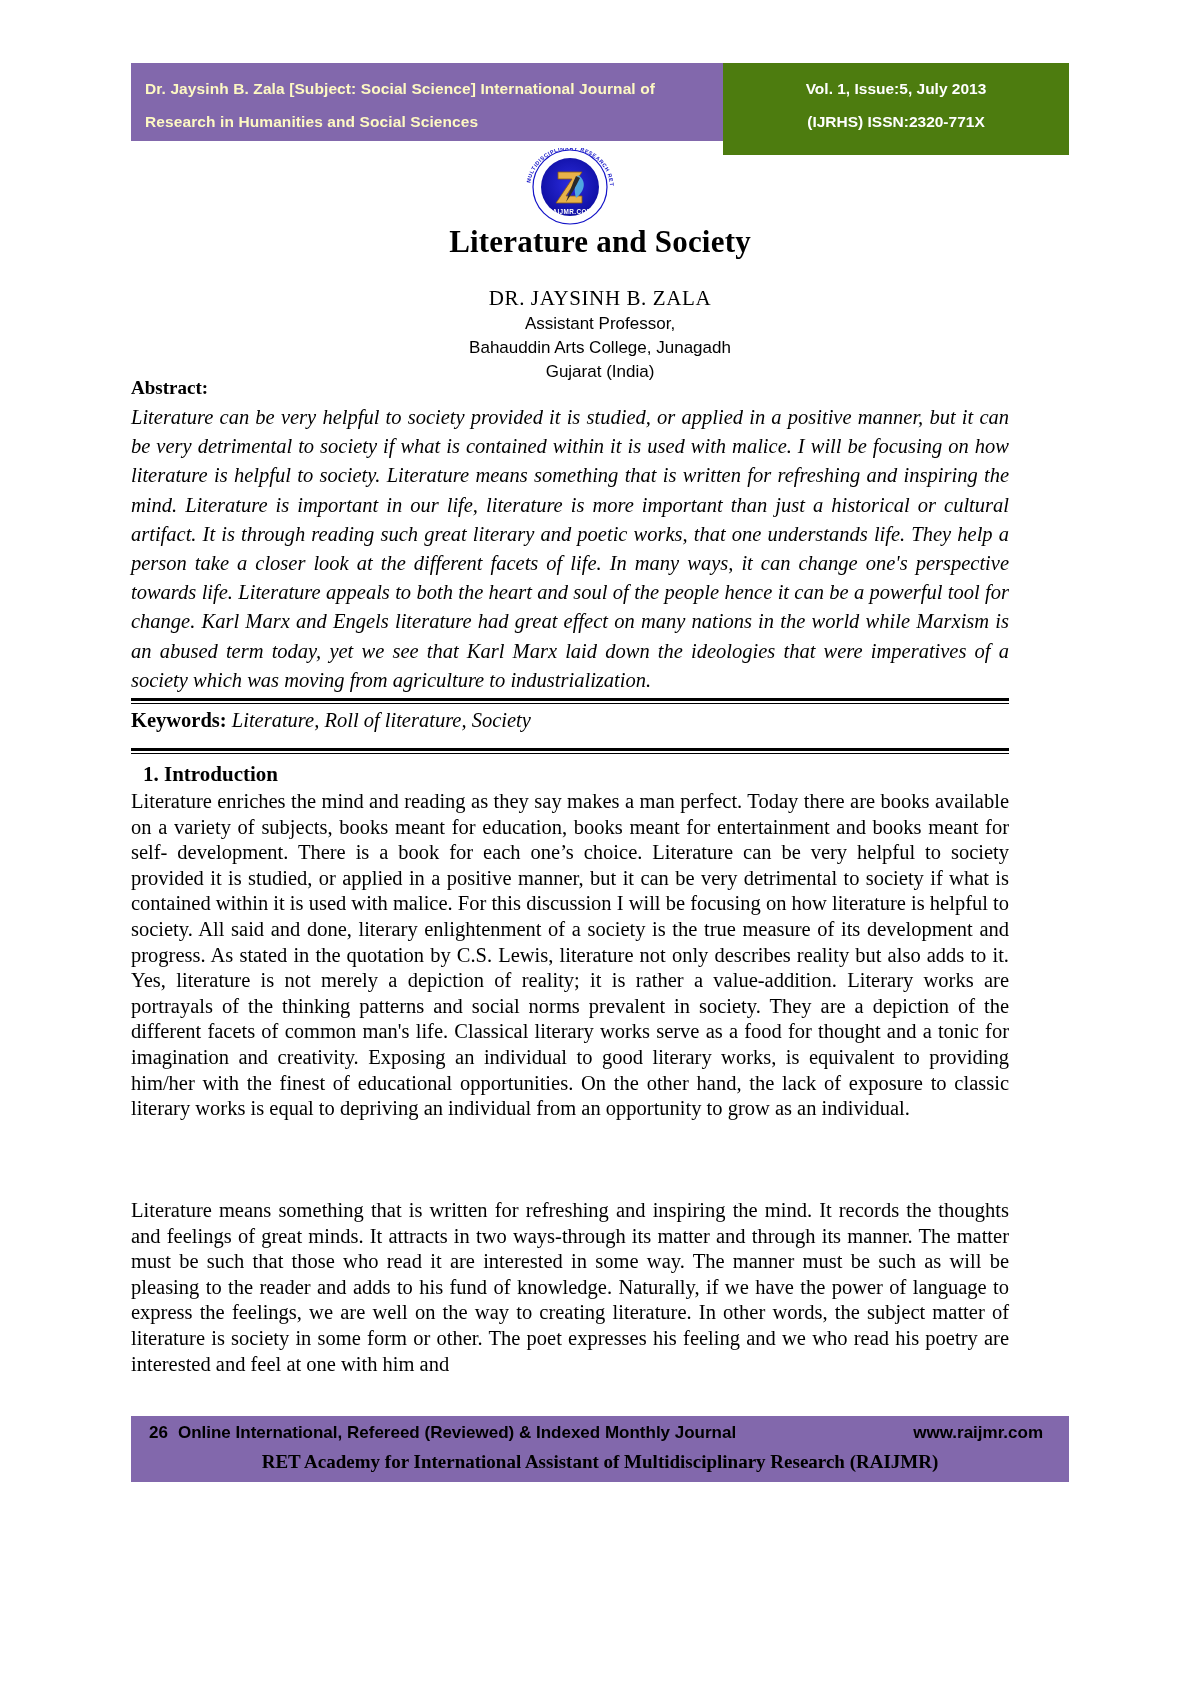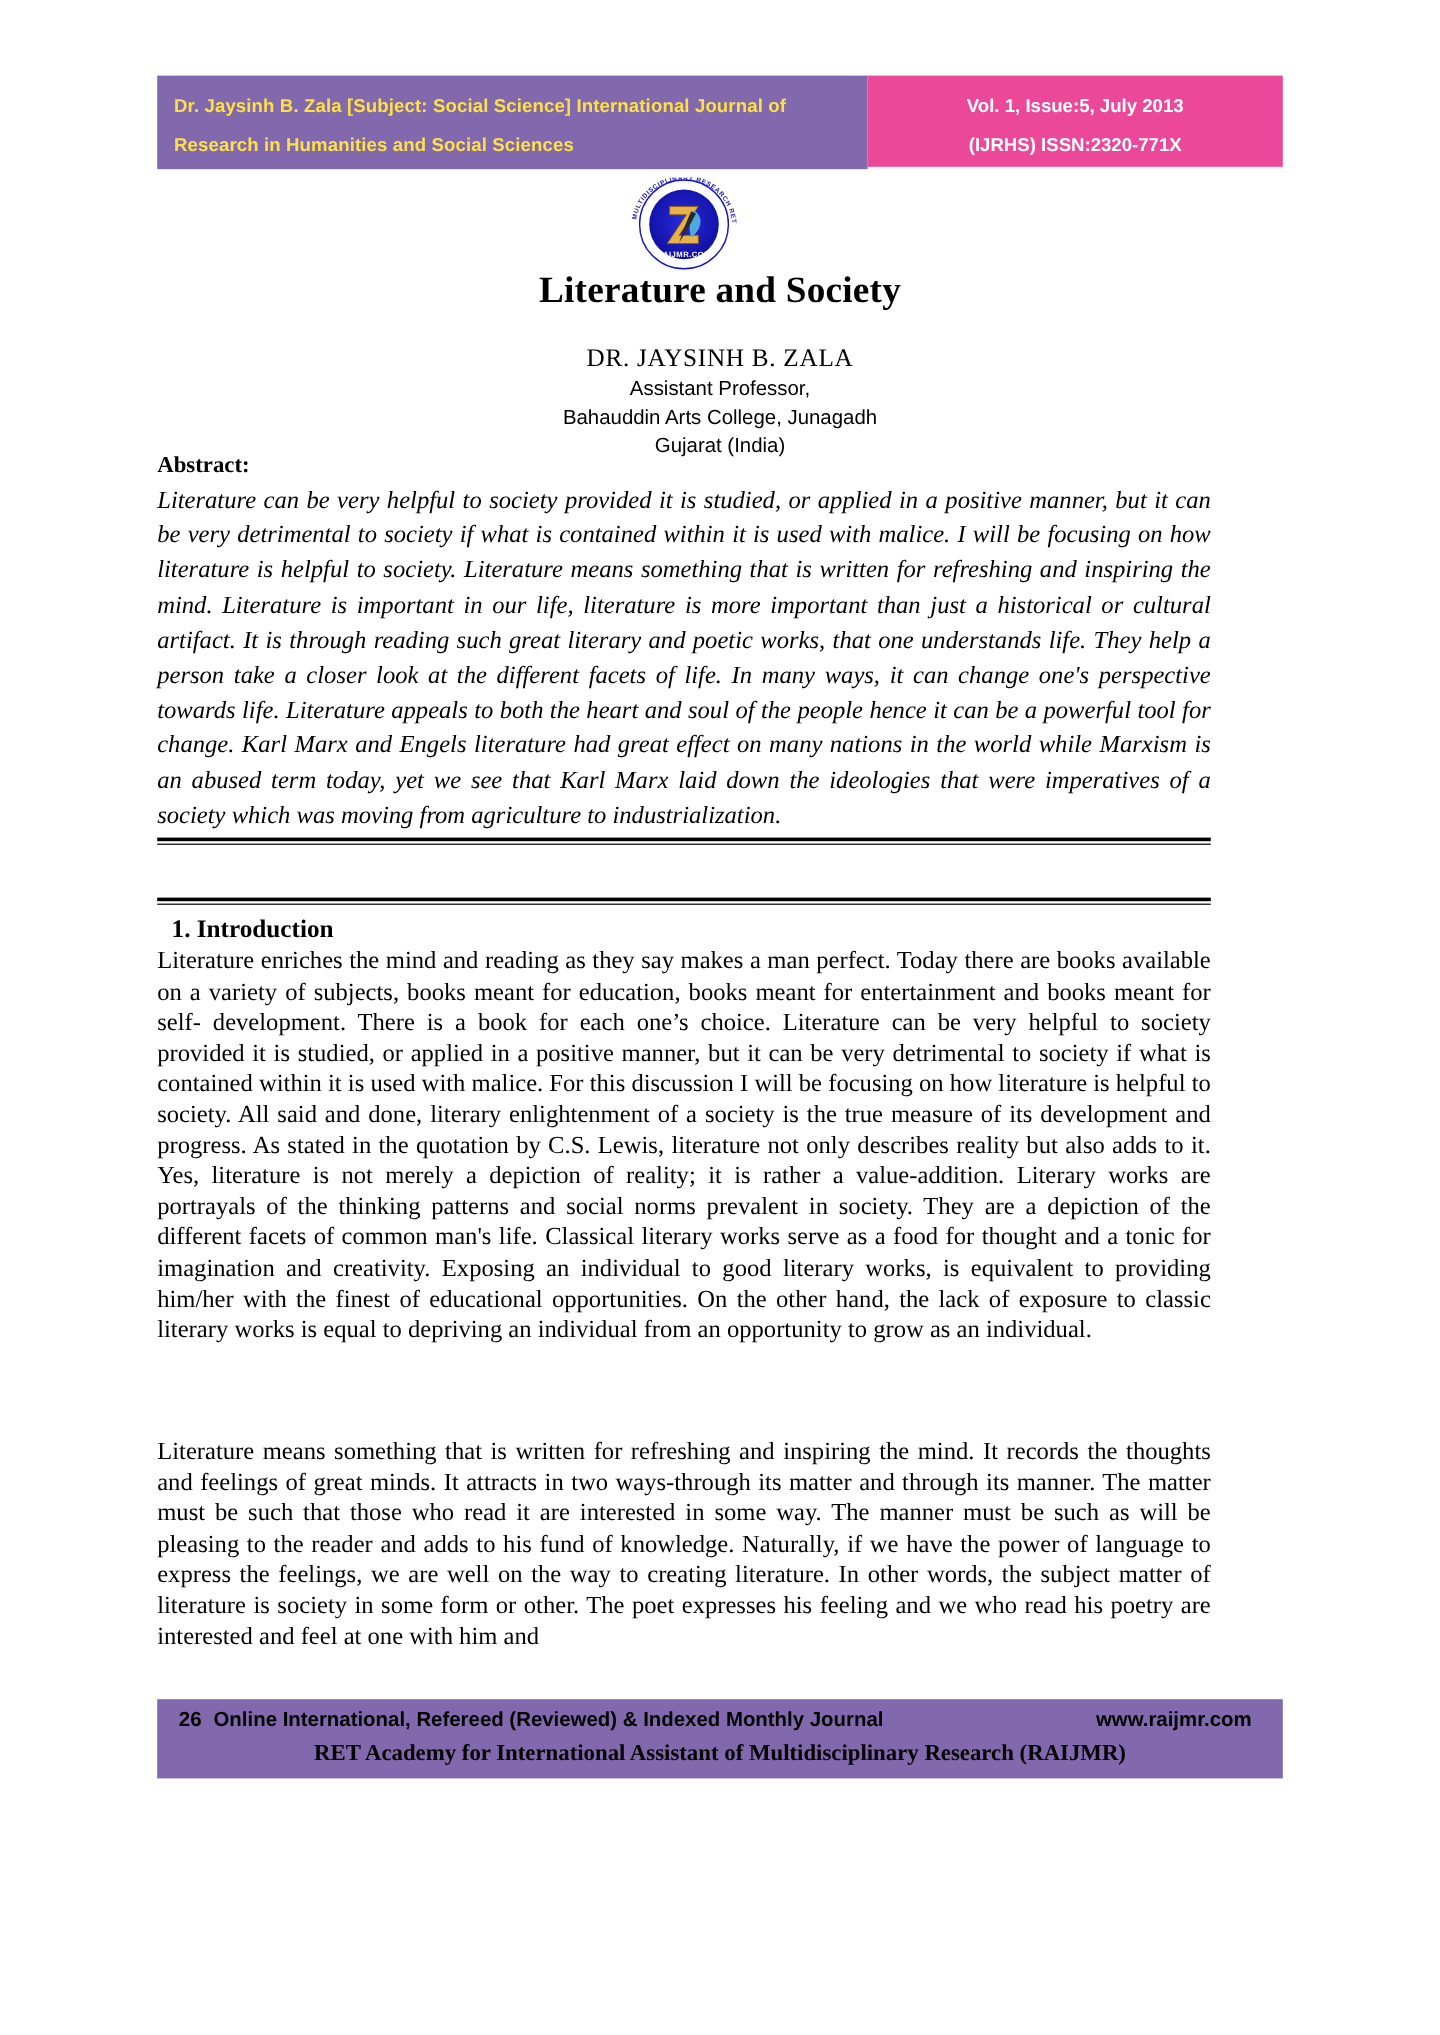--- a/index.html
+++ b/index.html
@@ -33,34 +33,34 @@
     height: 78px;
     display: flex;
     flex-direction: row;
   }
   .header-left {
     background: #8268ac;
     width: 592px;
     height: 78px;
     box-sizing: border-box;
     padding: 9px 0 0 14px;
-    color: #fde047;
+    color: #fef9c3;
     font-family: "Liberation Sans", "DejaVu Sans", sans-serif;
     font-weight: bold;
     font-size: 15.5px;
     letter-spacing: 0.1px;
   }
   .header-left .hl-line {
     line-height: 33px;
     white-space: nowrap;
   }
   .header-right {
-    background: #ec4899;
+    background: #4d7c0f;
     width: 346px;
-    height: 76px;
+    height: 92px;
     box-sizing: border-box;
     padding: 9px 0 0 0;
     color: #ffffff;
     font-family: "Liberation Sans", "DejaVu Sans", sans-serif;
     font-weight: bold;
     font-size: 15.5px;
     text-align: center;
   }
   .header-right .hr-line {
     line-height: 33px;
@@ -260,20 +260,24 @@
     <div class="author-line">Assistant Professor,</div>
     <div class="author-line">Bahauddin Arts College, Junagadh</div>
     <div class="author-line">Gujarat (India)</div>
   </div>
 
   <div class="abstract-label">Abstract:</div>
   <div class="abstract-body">Literature can be very helpful to society provided it is studied, or applied in a positive manner, but it can be very detrimental to society if what is contained within it is used with malice. I will be focusing on how literature is helpful to society. Literature means something that is written for refreshing and inspiring the mind. Literature is important in our life, literature is more important than just a historical or cultural artifact. It is through reading such great literary and poetic works, that one understands life. They help a person take a closer look at the different facets of life. In many ways, it can change one's perspective towards life. Literature appeals to both the heart and soul of the people hence it can be a powerful tool for change. Karl Marx and Engels literature had great effect on many nations in the world while Marxism is an abused term today, yet we see that Karl Marx laid down the ideologies that were imperatives of a society which was moving from agriculture to industrialization.</div>
 
   <div class="rule rule-1"></div>
 
+  <div class="keywords">
+    <b>Keywords:</b>
+    <i>Literature, Roll of literature, Society</i>
+  </div>
 
   <div class="rule rule-2"></div>
 
   <div class="section-heading">1. Introduction</div>
   <div class="body-para para-1">Literature enriches the mind and reading as they say makes a man perfect. Today there are books available on a variety of subjects, books meant for education, books meant for entertainment and books meant for self- development. There is a book for each one’s choice. Literature can be very helpful to society provided it is studied, or applied in a positive manner, but it can be very detrimental to society if what is contained within it is used with malice. For this discussion I will be focusing on how literature is helpful to society. All said and done, literary enlightenment of a society is the true measure of its development and progress. As stated in the quotation by C.S. Lewis, literature not only describes reality but also adds to it. Yes, literature is not merely a depiction of reality; it is rather a value-addition. Literary works are portrayals of the thinking patterns and social norms prevalent in society. They are a depiction of the different facets of common man's life. Classical literary works serve as a food for thought and a tonic for imagination and creativity. Exposing an individual to good literary works, is equivalent to providing him/her with the finest of educational opportunities. On the other hand, the lack of exposure to classic literary works is equal to depriving an individual from an opportunity to grow as an individual.</div>
   <div class="body-para para-2">Literature means something that is written for refreshing and inspiring the mind. It records the thoughts and feelings of great minds. It attracts in two ways-through its matter and through its manner. The matter must be such that those who read it are interested in some way. The manner must be such as will be pleasing to the reader and adds to his fund of knowledge. Naturally, if we have the power of language to express the feelings, we are well on the way to creating literature. In other words, the subject matter of literature is society in some form or other. The poet expresses his feeling and we who read his poetry are interested and feel at one with him and</div>
 
   <div class="footer-bar">
     <div class="footer-row-1">
       <span class="footer-pageno">26</span>

